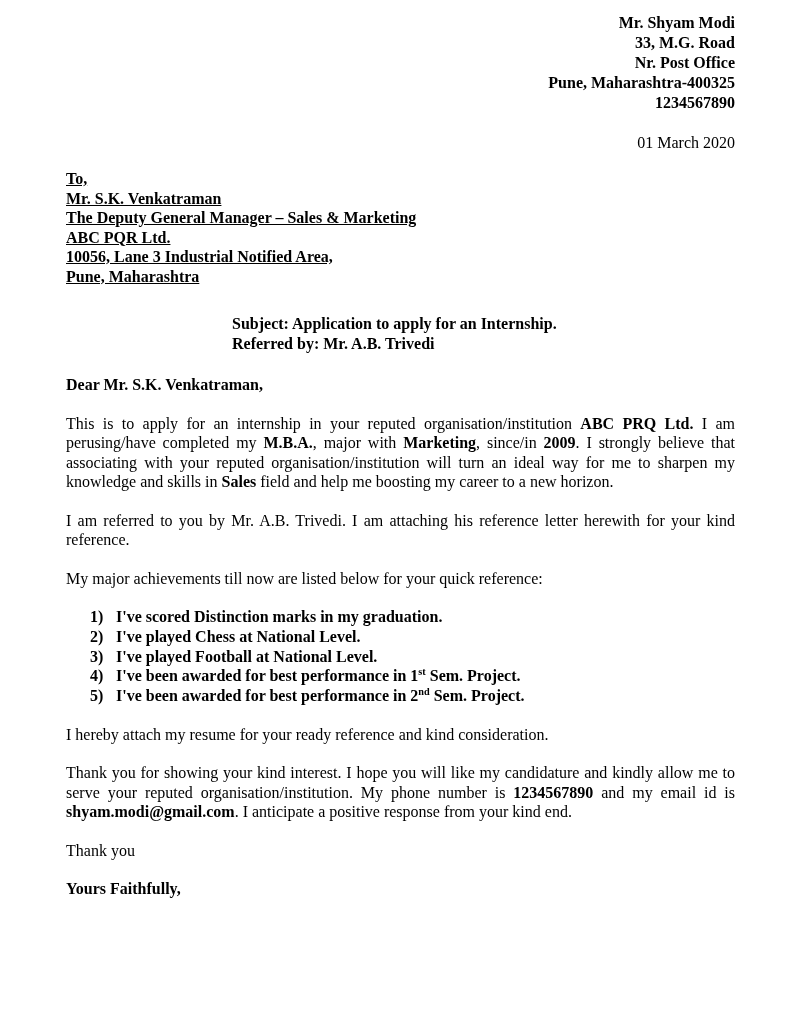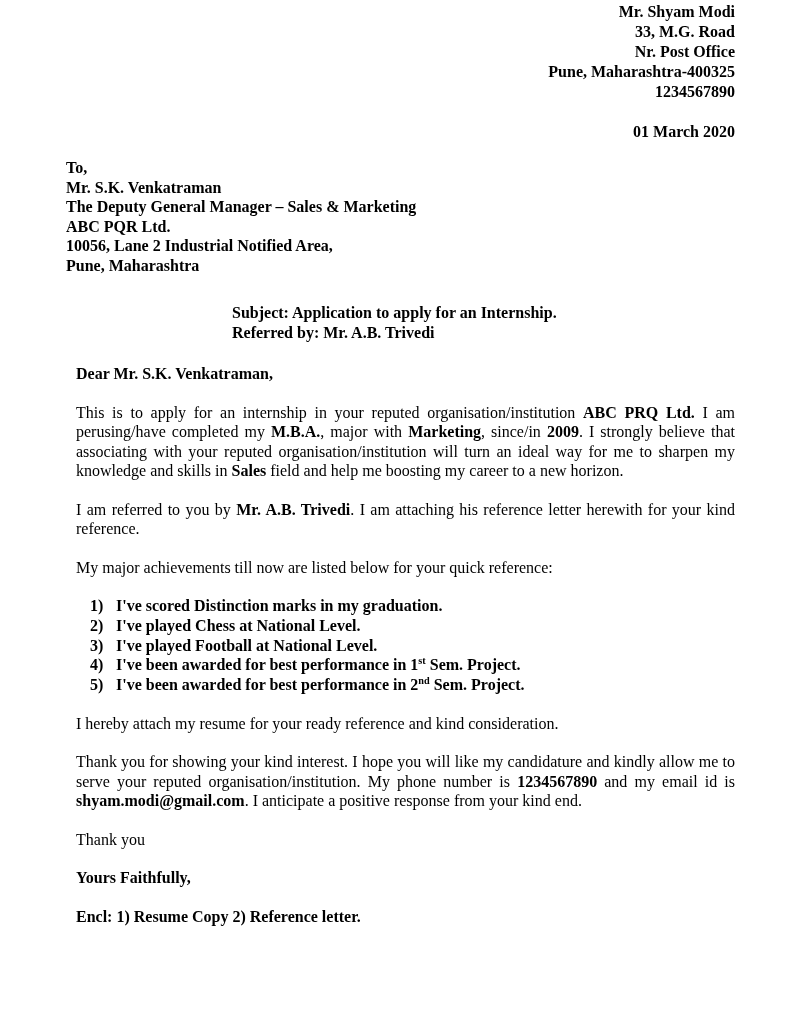--- a/index.html
+++ b/index.html
@@ -7,46 +7,47 @@
   .page {
     position: relative;
     width: 791px;
     height: 1024px;
     margin: 0 auto;
     background: #ffffff;
     color: #000000;
     font-family: "Liberation Serif", "DejaVu Serif", serif;
     font-size: 16px;
     line-height: 19.5px;
-    padding: 2px 56px 0 66px;
+    padding: 13px 56px 0 66px;
     overflow: hidden;
   }
   .sender {
     text-align: right;
     font-weight: bold;
     line-height: 20px;
   }
   .date-line {
     text-align: right;
-    font-weight: bold;
+    font-weight: normal;
     line-height: 20px;
     margin-top: 20px;
   }
   .recipient {
     font-weight: bold;
     line-height: 19.5px;
     margin-top: 16px;
+    text-decoration: underline;
   }
   .subject-block {
     font-weight: bold;
     line-height: 20px;
     margin-top: 28px;
     padding-left: 166px;
   }
-  p { margin: 19px 0 0 10px; }
+  p { margin: 19px 0 0 0; }
   .salutation { font-weight: bold; margin-top: 21px; }
   .just { text-align: justify; }
   .bold { font-weight: bold; }
   .list {
     margin-top: 19px;
     font-weight: bold;
     line-height: 19.8px;
   }
   .li {
     display: flex;
@@ -75,35 +76,35 @@
     <div>1234567890</div>
   </div>
 
   <div class="date-line">01 March 2020</div>
 
   <div class="recipient">
     <div>To,</div>
     <div>Mr. S.K. Venkatraman</div>
     <div>The Deputy General Manager – Sales &amp; Marketing</div>
     <div>ABC PQR Ltd.</div>
-    <div>10056, Lane 2 Industrial Notified Area,</div>
+    <div>10056, Lane 3 Industrial Notified Area,</div>
     <div>Pune, Maharashtra</div>
   </div>
 
   <div class="subject-block">
     <div>Subject: Application to apply for an Internship.</div>
     <div>Referred by: Mr. A.B. Trivedi</div>
   </div>
 
   <p class="salutation">Dear Mr. S.K. Venkatraman,</p>
 
 
   <p class="just"><span>This is to apply for an internship in your reputed organisation/institution </span><span style="font-weight: bold;">ABC PRQ Ltd.</span><span> I am perusing/have completed my </span><span style="font-weight: bold;">M.B.A.</span><span>, major with </span><span style="font-weight: bold;">Marketing</span><span>, since/in </span><span style="font-weight: bold;">2009</span><span>. I strongly believe that associating with your reputed organisation/institution will turn an ideal way for me to sharpen my knowledge and skills in </span><span style="font-weight: bold;">Sales</span><span> field and help me boosting my career to a new horizon.</span></p>
 
-  <p class="just"><span>I am referred to you by </span><span style="font-weight: bold;">Mr. A.B. Trivedi</span><span>. I am attaching his reference letter herewith for your kind reference.</span></p>
+  <p class="just"><span>I am referred to you by </span><span style="font-weight: normal;">Mr. A.B. Trivedi</span><span>. I am attaching his reference letter herewith for your kind reference.</span></p>
 
   <p>My major achievements till now are listed below for your quick reference:</p>
 
   <div class="list">
     <div class="li">
       <span class="marker">1)</span>
       <span class="li-text"><span>I've scored Distinction marks in my graduation.</span></span>
     </div>
     <div class="li">
       <span class="marker">2)</span>
@@ -125,15 +126,14 @@
 
   <p>I hereby attach my resume for your ready reference and kind consideration.</p>
 
   <p class="just"><span>Thank you for showing your kind interest. I hope you will like my candidature and kindly allow me to serve your reputed organisation/institution. My phone number is </span><span style="font-weight: bold;">1234567890</span><span> and my email id is </span><span style="font-weight: bold;">shyam.modi@gmail.com</span><span>. I anticipate a positive response from your kind end.</span></p>
 
   <p>Thank you</p>
 
   <p class="bold">Yours Faithfully,</p>
 
 
-  <p class="bold">Encl: 1) Resume Copy 2) Reference letter.</p>
 
 </div>
 
 </body></html>

